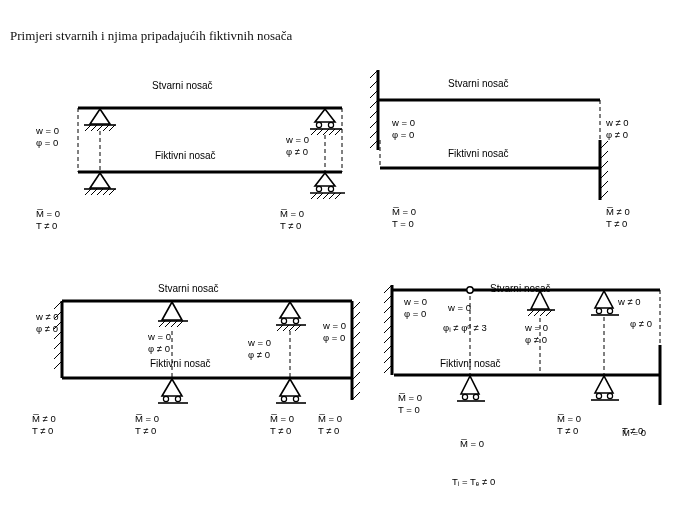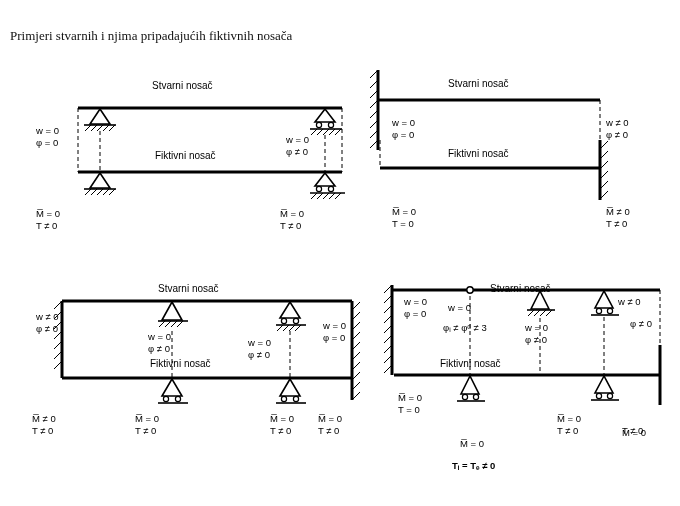--- a/index.html
+++ b/index.html
@@ -308,14 +308,14 @@
     <div class="lbl" style="left: 525px; top: 334px;">φ ≠ 0</div>
     <div class="lbl" style="left: 618px; top: 296px;">w ≠ 0</div>
     <div class="lbl" style="left: 630px; top: 318px;">φ ≠ 0</div>
     <div class="lbl" style="left: 398px; top: 392px;">M̅ = 0</div>
     <div class="lbl" style="left: 398px; top: 404px;">T = 0</div>
     <div class="lbl" style="left: 557px; top: 413px;">M̅ = 0</div>
     <div class="lbl" style="left: 557px; top: 425px;">T ≠ 0</div>
     <div class="lbl" style="left: 622px; top: 413px; margin-top: 14px;">M = 0</div>
     <div class="lbl" style="left: 622px; top: 425px;">T ≠ 0</div>
     <div class="lbl" style="left: 460px; top: 438px;">M̅ = 0</div>
-    <div class="lbl" style="left: 452px; top: 460px; font-weight: bold;">Tₗ = Tₑ ≠ 0</div>
+    <div class="lbl" style="left: 452px; top: 476px;">Tₗ = Tₑ ≠ 0</div>
   </div>
 
 </body></html>

